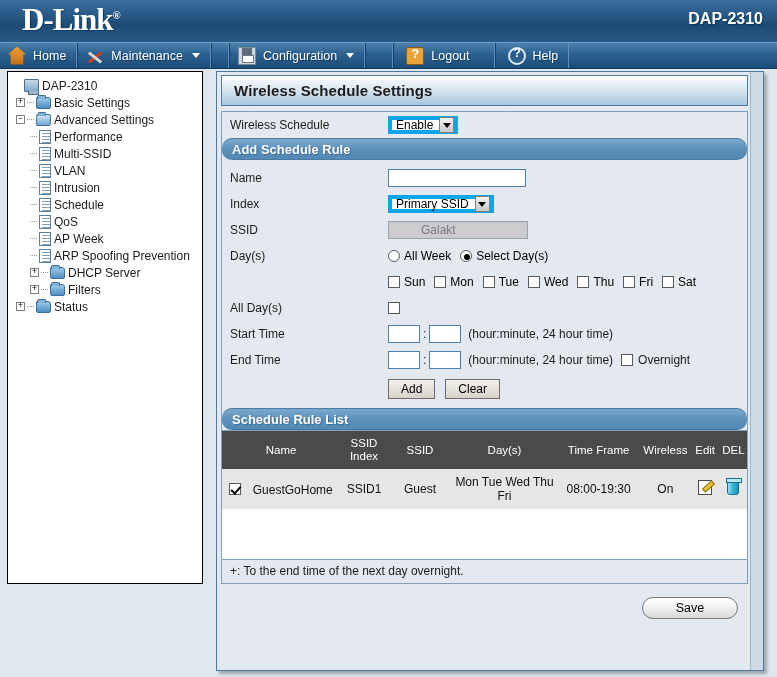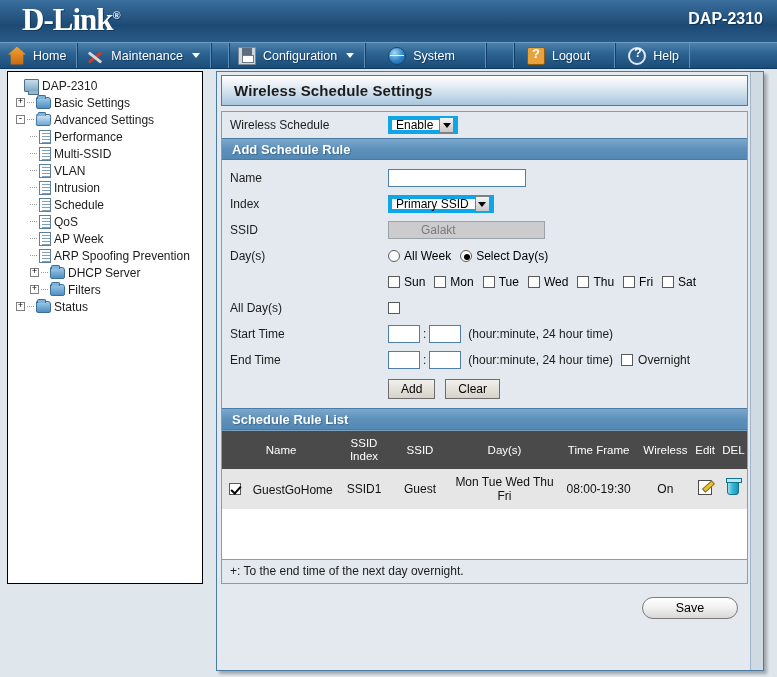--- a/index.html
+++ b/index.html
@@ -233,20 +233,21 @@
   .w-lbl { width: 158px; flex: 0 0 auto; }
 
   .sec-head {
     background: linear-gradient(to bottom, #7ca9cd 0%, #5d90ba 50%, #5489b5 100%);
     border-top: 1px solid #4b7ba3;
     border-bottom: 1px solid #4b7ba3;
     height: 22px; display: flex; align-items: center;
     color: #ffffff; font-weight: bold; font-size: 13px;
     padding-left: 10px;
     text-shadow: 1px 1px 1px #3a6a92;
+    border-radius: 10px;
   }
 
   .fields { padding: 5px 0 6px 0; }
   .frow {
     display: flex; align-items: center; min-height: 26px;
     padding-left: 8px;
   }
 
   input.txt {
     font-family: "Liberation Sans", sans-serif; font-size: 12px;
@@ -368,24 +369,20 @@
   <div class="menu-item">
     <span class="menu-ico ic-tools"></span>
     <span class="menu-lbl">Maintenance</span>
     <span class="caret"></span>
   </div>
   <div class="spacer" style="width:18px"></div>
   <div class="menu-item">
     <span class="menu-ico ic-disk"></span>
     <span class="menu-lbl">Configuration</span>
     <span class="caret"></span>
-  </div>
-  <div class="menu-item" style="padding-left:22px;padding-right:30px">
-    <span class="menu-ico ic-globe"></span>
-    <span class="menu-lbl">System</span>
   </div>
   <div class="spacer" style="width:28px"></div>
   <div class="menu-item" style="padding-left:12px;padding-right:24px">
     <span class="menu-ico ic-key"></span>
     <span class="menu-lbl">Logout</span>
   </div>
   <div class="menu-item" style="padding-left:12px">
     <span class="menu-ico ic-help"></span>
     <span class="menu-lbl">Help</span>
   </div>
@@ -516,21 +513,21 @@
             <span class="sel">
               <span>Primary SSID</span>
               <span class="arrowbox">
                   <i></i>
                 </span>
             </span>
           </div>
 
           <div class="frow">
             <span class="lbl w-lbl">SSID</span>
-            <input class="txt" disabled="" style="width: 157px; padding-left: 32px;" value="Galakt">
+            <input class="txt" disabled="" style="width: 140px; padding-left: 32px;" value="Galakt">
           </div>
 
           <div class="frow">
             <span class="lbl w-lbl">Day(s)</span>
             <span class="day">
               <span class="rb"></span>
               <span style="margin-left:4px">All Week</span>
             </span>
             <span class="day">
               <span class="rb on"></span>

